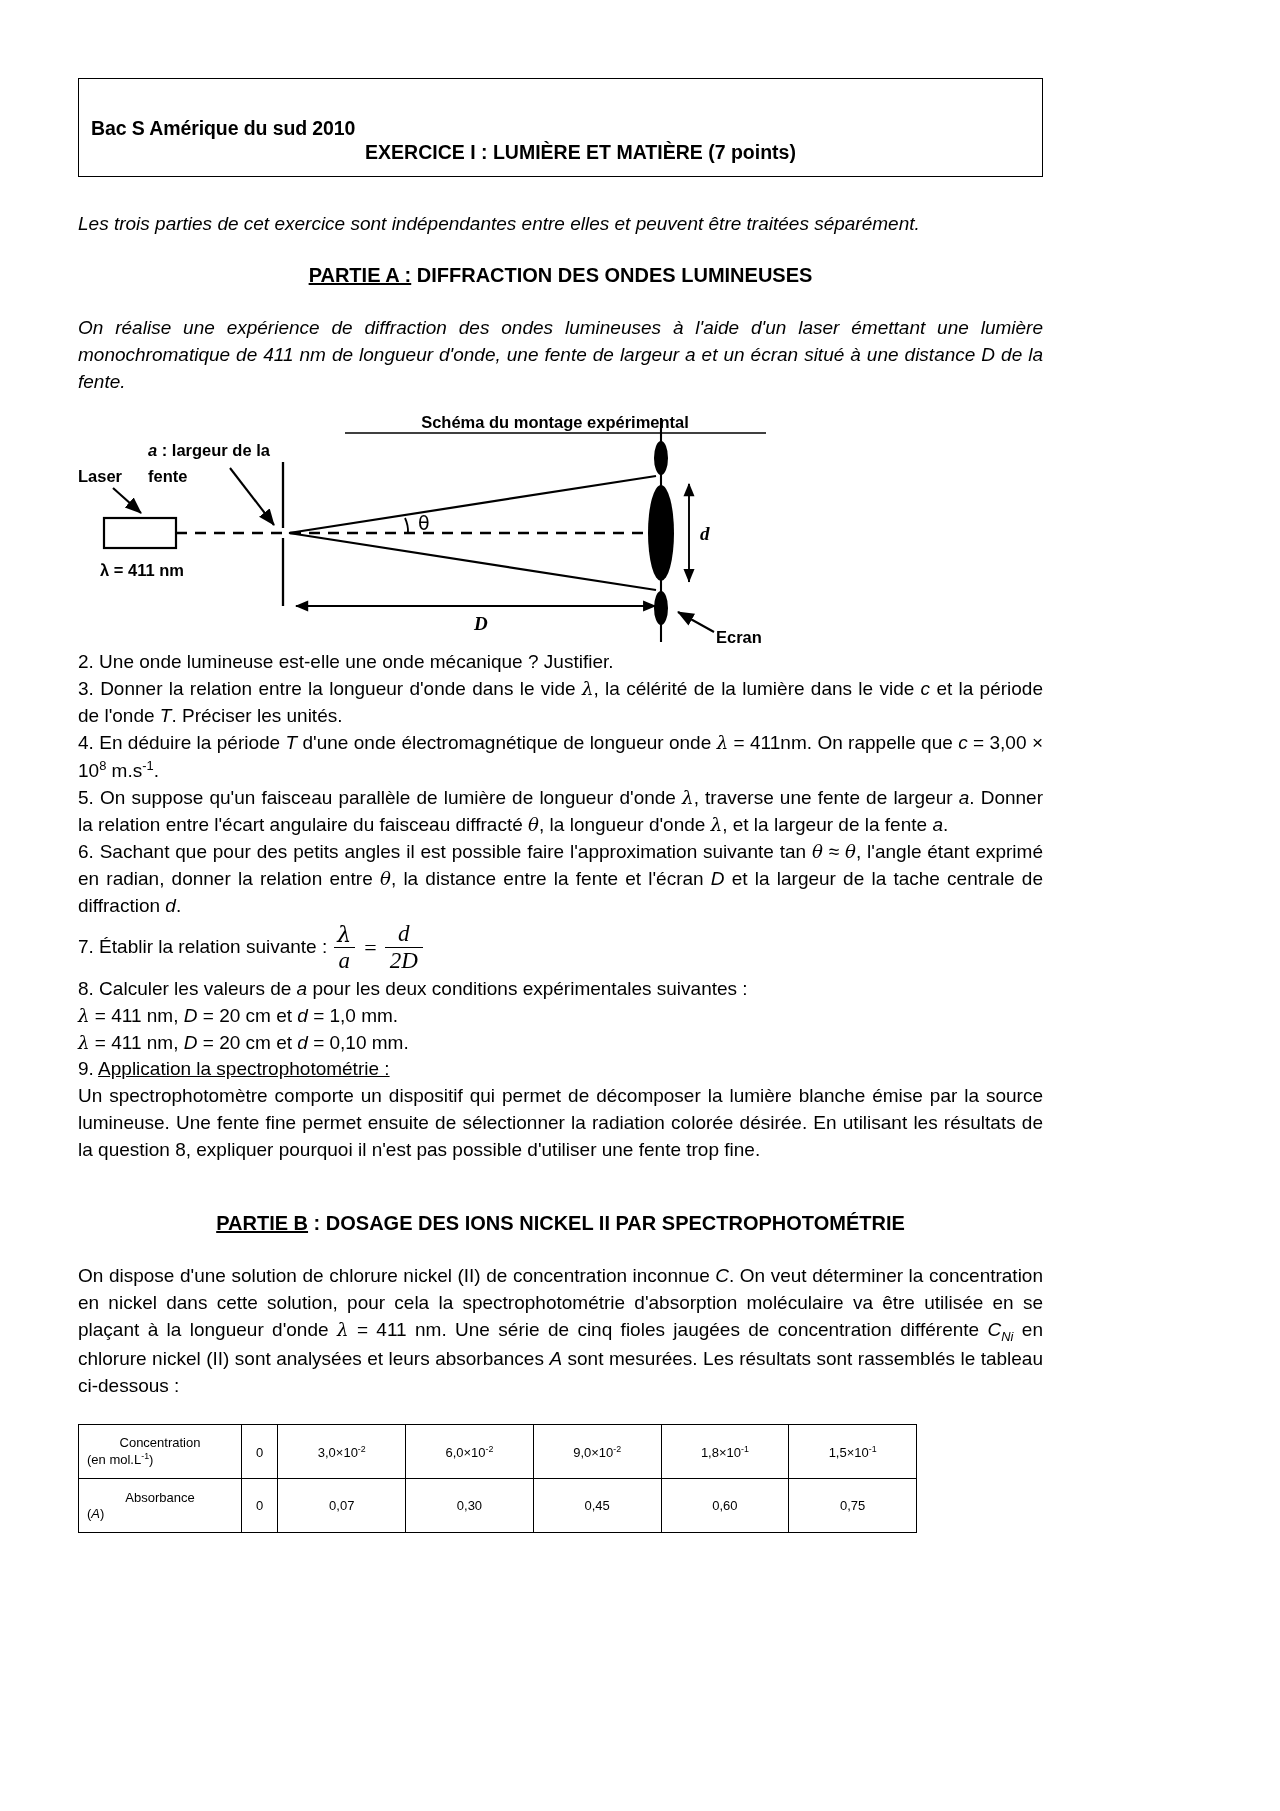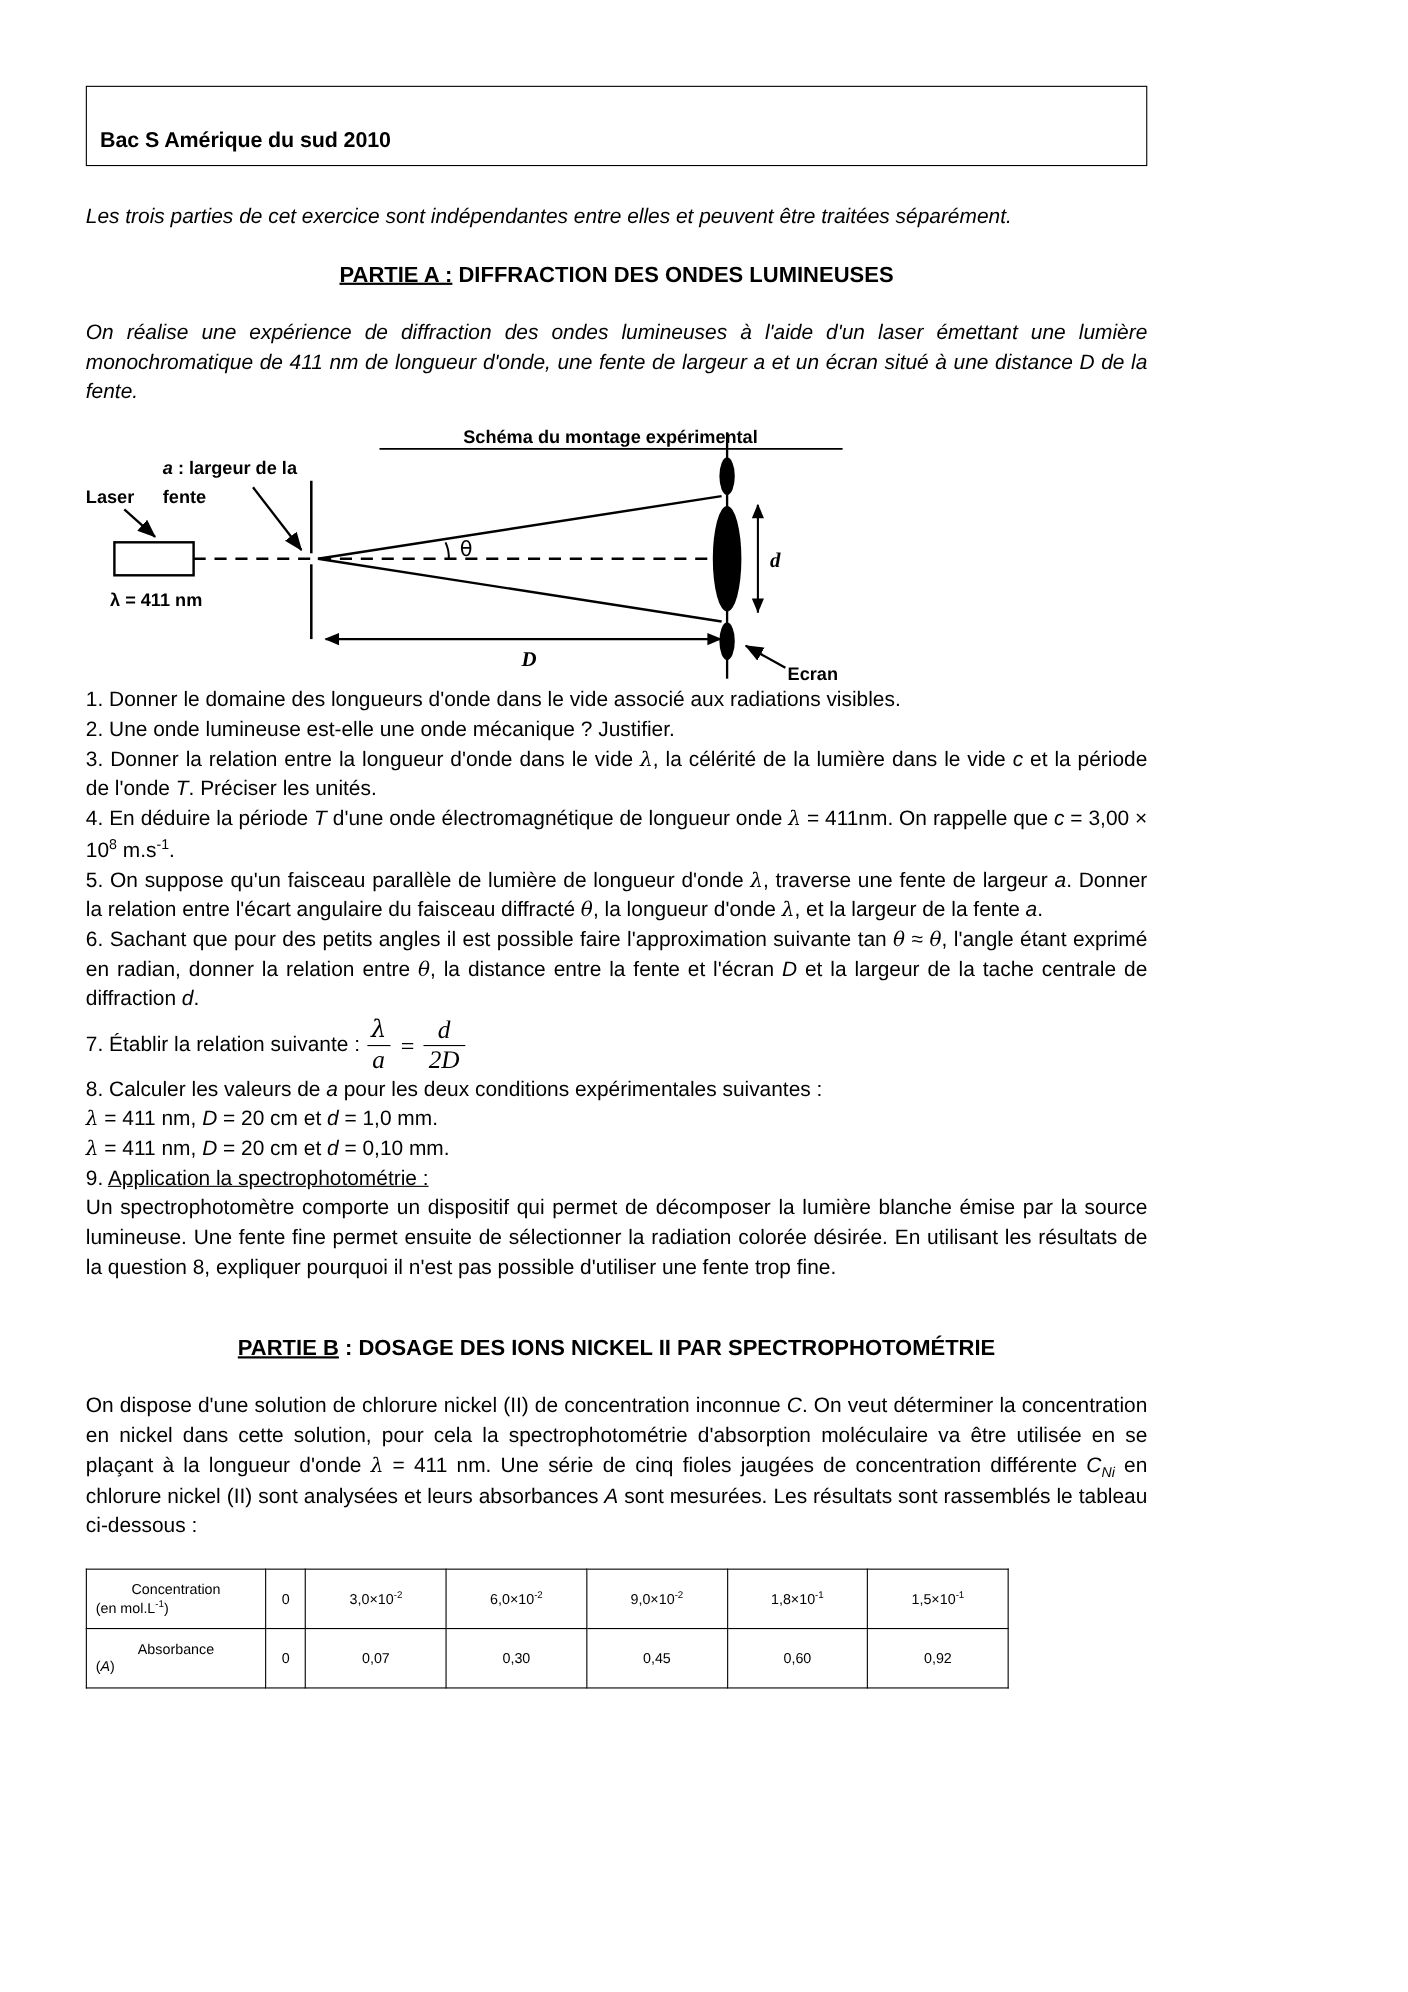--- a/index.html
+++ b/index.html
@@ -142,20 +142,21 @@
   td.rowhead.abs .l2 { display: block; text-align: left; padding-left: 4px; }
 </style>
 </head>
 <body>
 
 <div class="page">
 <div class="content">
 
   <div class="header-box">
     <div class="header-line1">Bac S Amérique du sud 2010</div>
+    <div class="header-line2">EXERCICE I : LUMIÈRE ET MATIÈRE (7 points)</div>
   </div>
 
   <div class="intro-italic">Les trois parties de cet exercice sont indépendantes entre elles et peuvent être traitées séparément.</div>
 
   <div class="part-heading">
     <span class="u">PARTIE A :</span><span> DIFFRACTION DES ONDES LUMINEUSES</span>
   </div>
 
   <div class="para-just">On réalise une expérience de diffraction des ondes lumineuses à l'aide d'un laser émettant une lumière monochromatique de 411 nm de longueur d'onde, une fente de largeur a et un écran situé à une distance D de la fente.</div>
 
@@ -213,21 +214,20 @@
       <line x1="218" y1="196" x2="578" y2="196" stroke="#000" stroke-width="1.9" marker-start="url(#ahst)" marker-end="url(#ahs)"></line>
       <text x="396" y="220" font-family="Liberation Serif, serif" font-size="19" font-weight="bold" font-style="italic">D</text>
 
       <line x1="636" y1="222" x2="600" y2="202" stroke="#000" stroke-width="2.1" marker-end="url(#ah)"></line>
       <text x="638" y="233" font-family="Liberation Sans, sans-serif" font-size="16.5" font-weight="bold">Ecran</text>
     </svg>
   </div>
 
   <div class="qlist">
 
-    <p class="q nj">1. Donner le domaine des longueurs d'onde dans le vide associé aux radiations visibles.</p>
     <p class="q nj">2. Une onde lumineuse est-elle une onde mécanique ? Justifier.</p>
 
     <p class="q"><span>3. Donner la relation entre la longueur d'onde dans le vide </span><span class="greek">λ</span><span>, la célérité de la lumière dans le vide </span><span class="it">c</span><span> et la période de l'onde </span><span class="it">T</span><span>. Préciser les unités.</span></p>
 
     <p class="q"><span>4. En déduire la période </span><span class="it">T</span><span> d'une onde électromagnétique de longueur onde </span><span class="greek">λ</span><span> = 411nm. On rappelle que </span><span class="it">c</span><span> = 3,00 × 10</span><span class="sup">8</span><span> m.s</span><span class="sup">-1</span><span>.</span></p>
 
     <p class="q"><span>5. On suppose qu'un faisceau parallèle de lumière de longueur d'onde </span><span class="greek">λ</span><span>, traverse une fente de largeur </span><span class="it">a</span><span>. Donner la relation entre l'écart angulaire du faisceau diffracté </span><span class="greek">θ</span><span>, la longueur d'onde </span><span class="greek">λ</span><span>, et la largeur de la fente </span><span class="it">a</span><span>.</span></p>
 
     <p class="q"><span>6. Sachant que pour des petits angles il est possible faire l'approximation suivante tan </span><span class="greek">θ</span><span> ≈ </span><span class="greek">θ</span><span>, l'angle étant exprimé en radian, donner la relation entre </span><span class="greek">θ</span><span>, la distance entre la fente et l'écran </span><span class="it">D</span><span> et la largeur de la tache centrale de diffraction </span><span class="it">d</span><span>.</span></p>
 
@@ -279,20 +279,20 @@
         <tr>
           <td class="rowhead abs">
             <span class="l1">Absorbance</span>
             <span class="l2"><span>(</span><span class="it">A</span><span>)</span></span>
           </td>
           <td>0</td>
           <td>0,07</td>
           <td>0,30</td>
           <td>0,45</td>
           <td>0,60</td>
-          <td>0,92</td>
+          <td>0,75</td>
         </tr>
       </tbody>
     </table>
   </div>
 
 </div>
 </div>
 
 </body></html>

